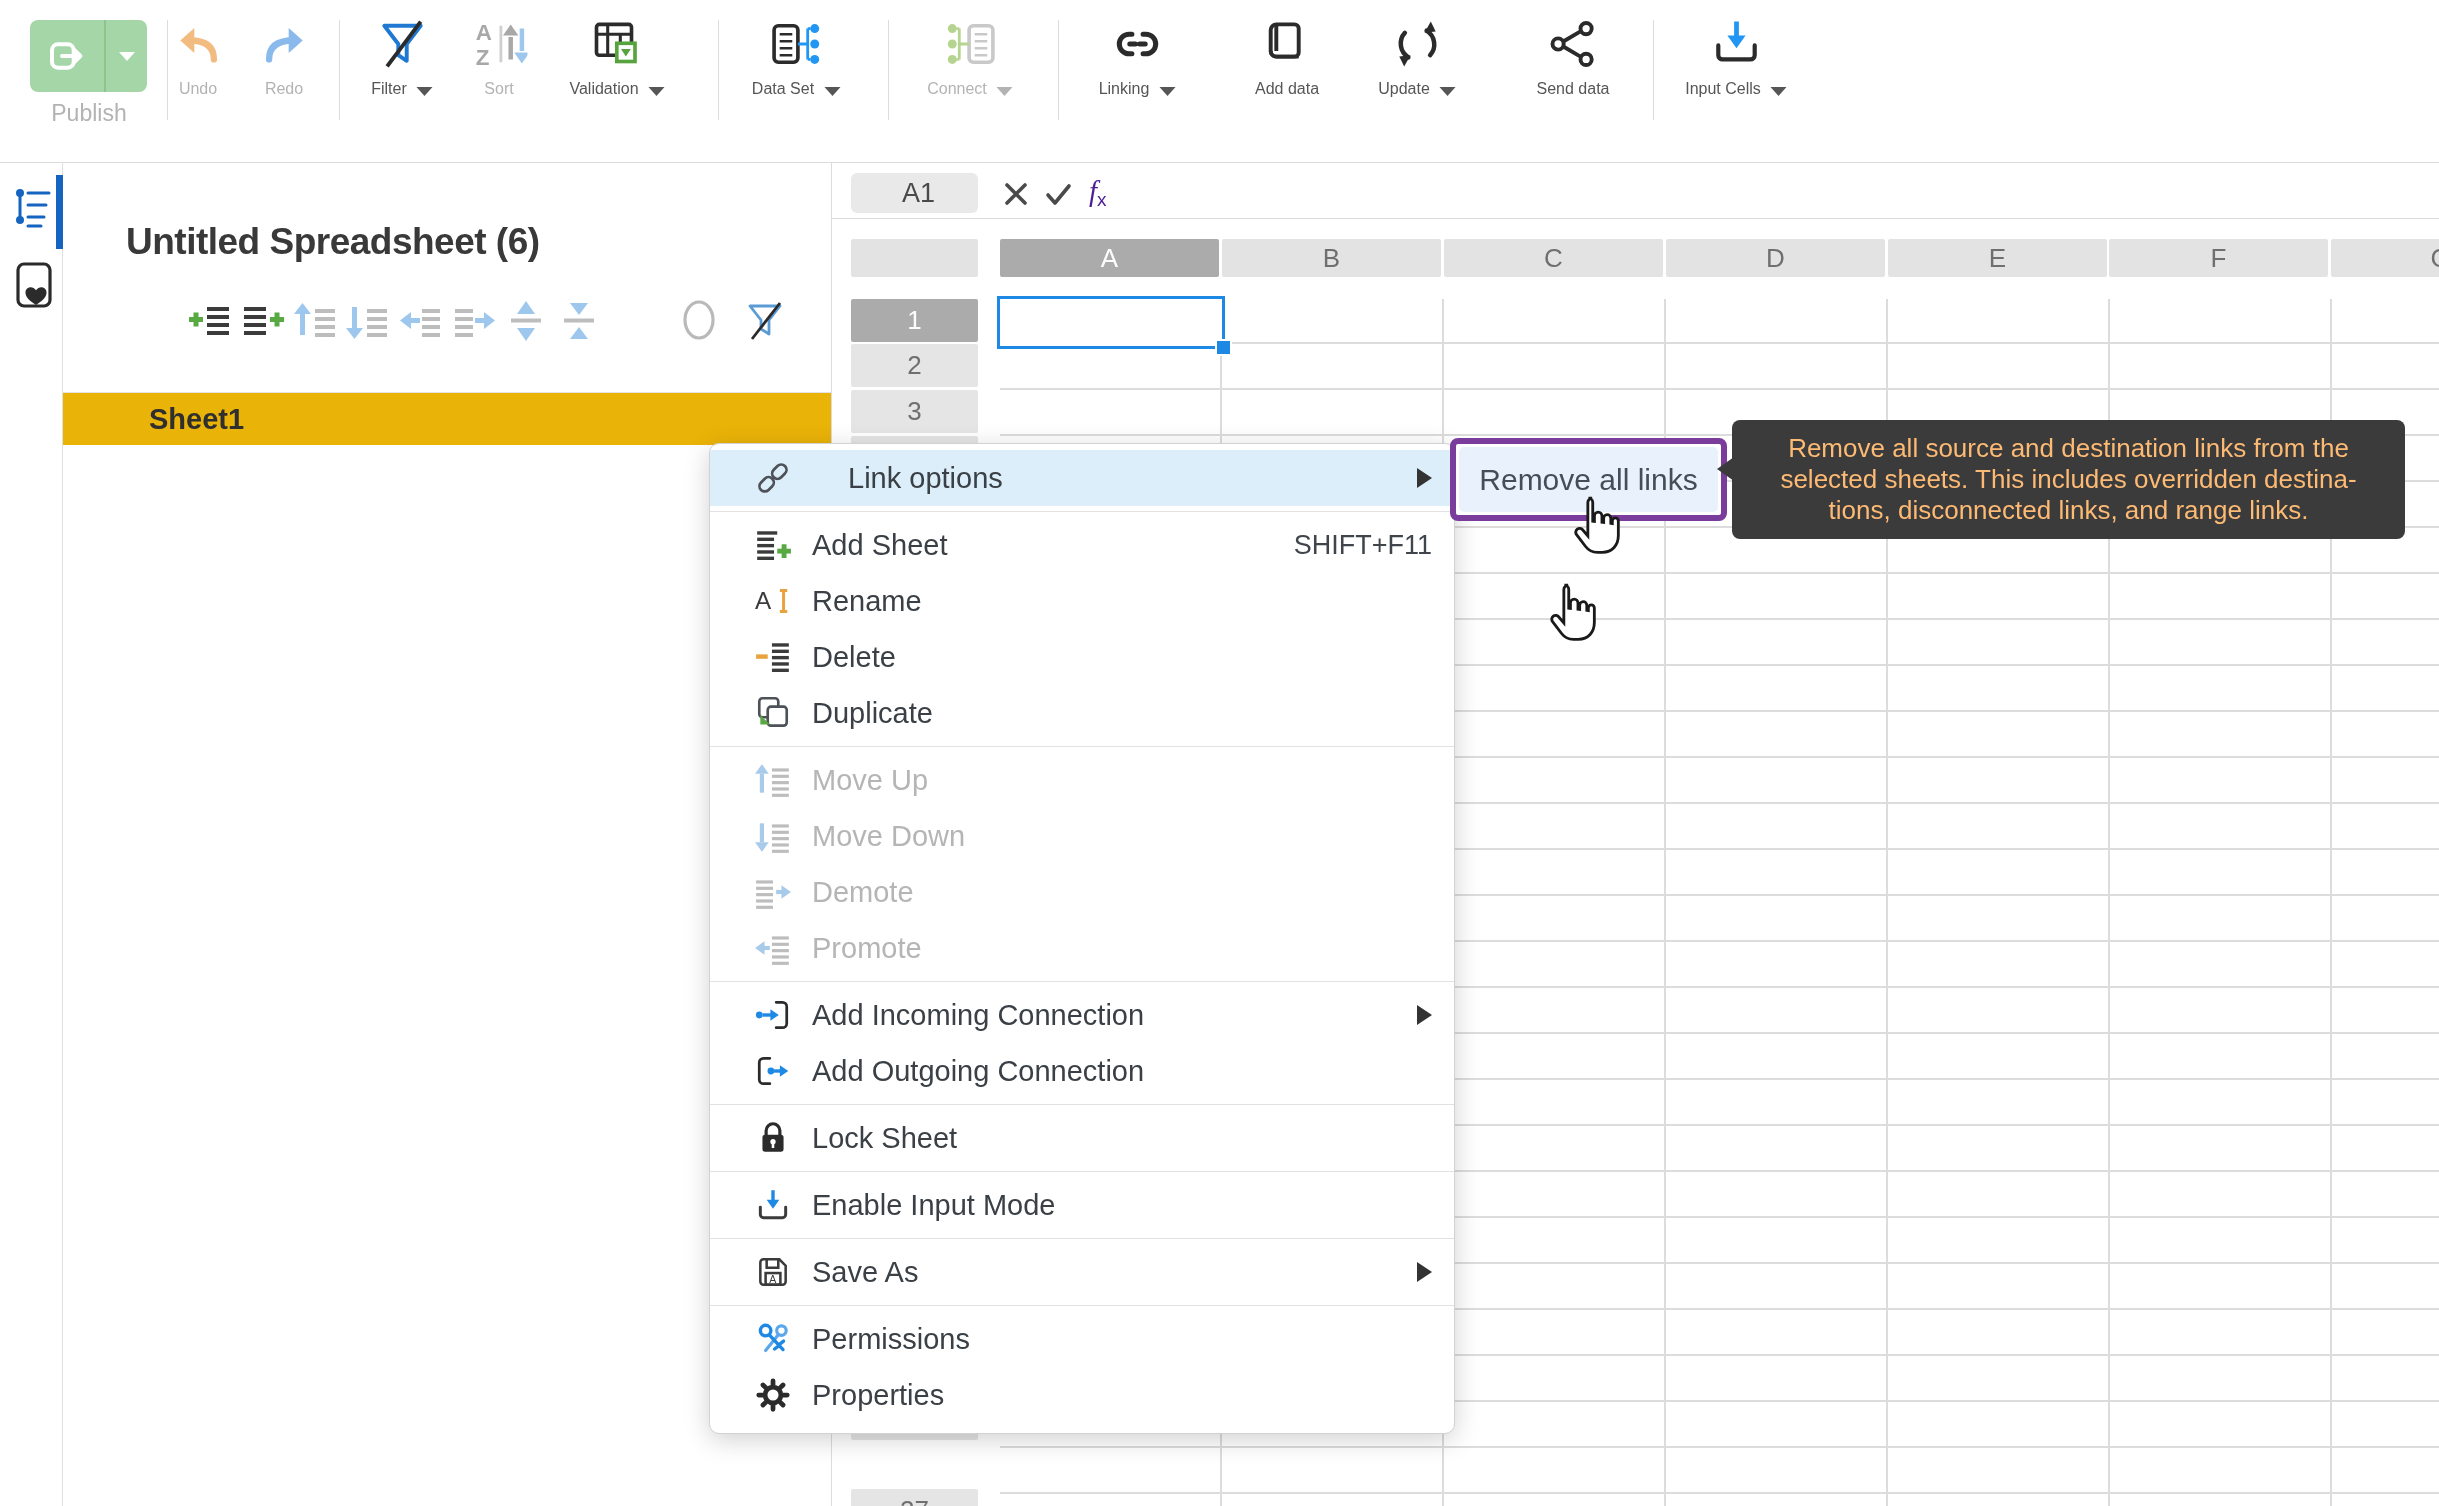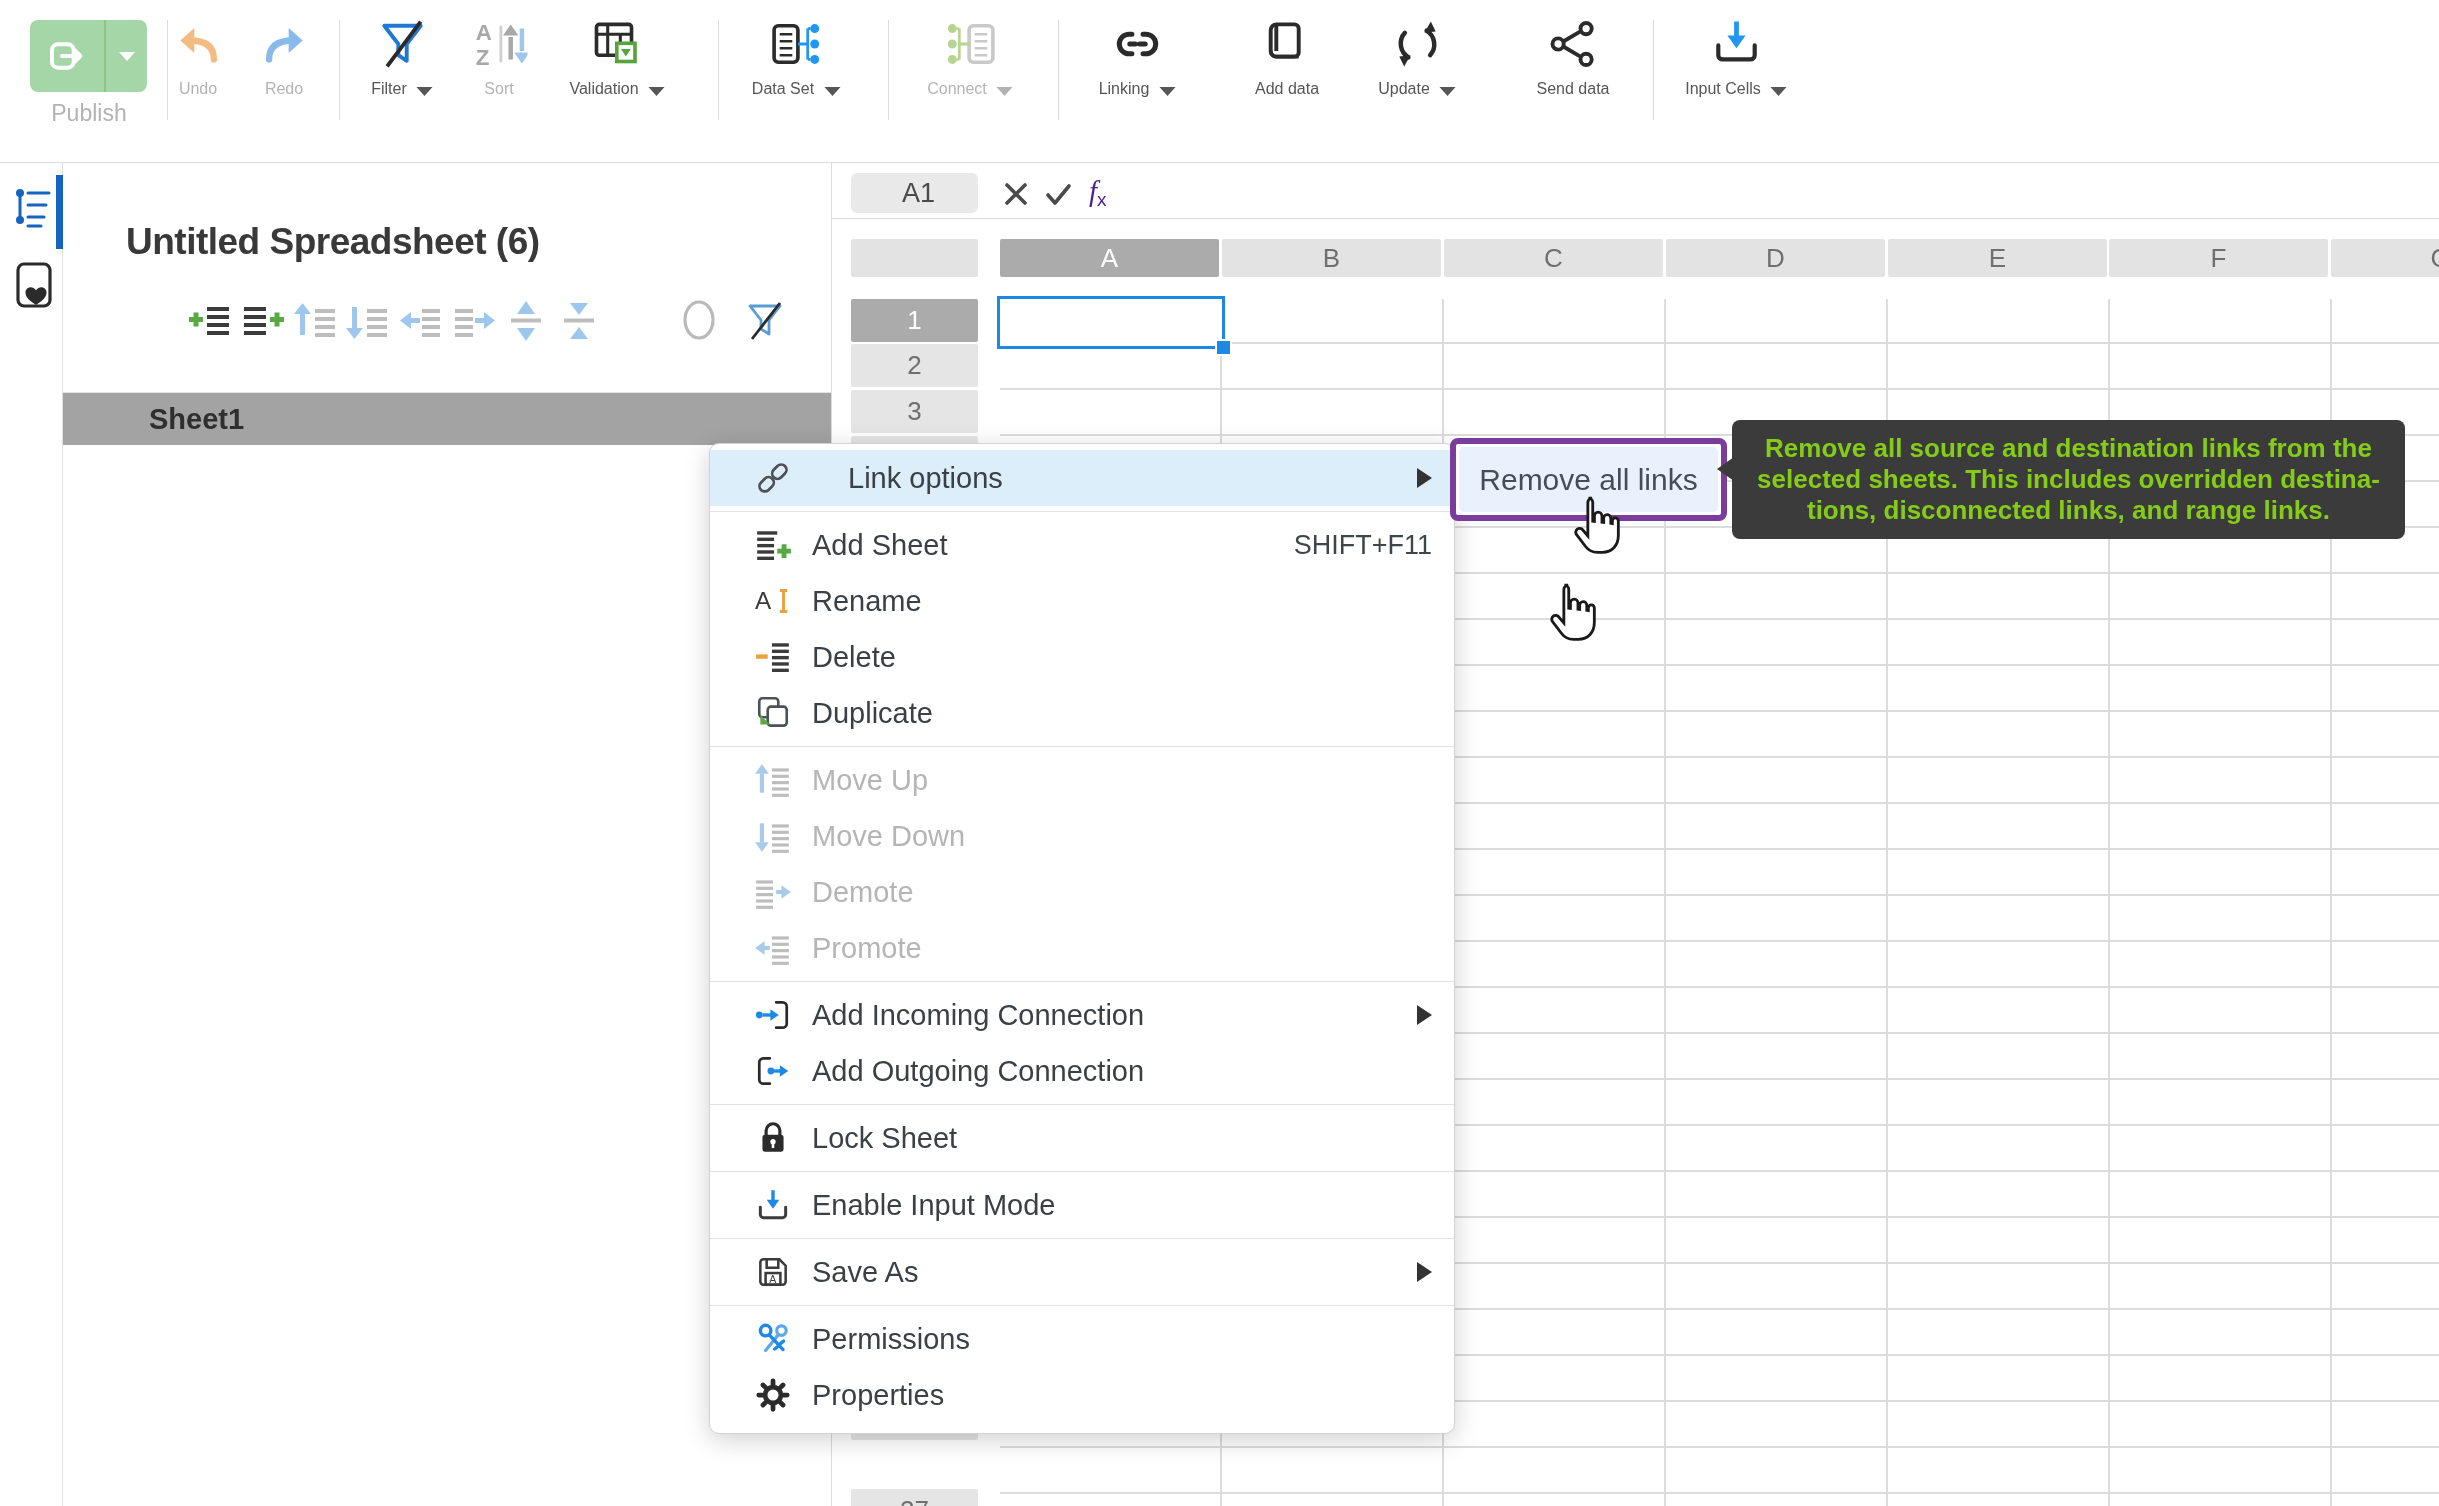--- a/index.html
+++ b/index.html
@@ -29,21 +29,21 @@
 
   
   .rail-bar { position:absolute; left:56px; top:175px; width:7px; height:74px; background:#1565c0; }
   .rail-icon { position:absolute; cursor:pointer; }
 
   
   .panel-title { position:absolute; left:126px; top:221px; font-size:37px; font-weight:700; color:#393939; letter-spacing:-0.5px; }
   .panel-tools { position:absolute; left:0; top:299px; }
   .ptool { position:absolute; top:0; width:46px; height:44px; cursor:pointer; }
   .sheet-sep { position:absolute; left:63px; top:392px; width:768px; height:1px; background:#e3e3e3; }
-  .sheet-row { position:absolute; left:63px; top:393px; width:768px; height:52px; background:#a3a3a3; display:flex; align-items:center; cursor:pointer; }
+  .sheet-row { position:absolute; left:63px; top:393px; width:768px; height:52px; background:#eab308; display:flex; align-items:center; cursor:pointer; }
   .sheet-row span { margin-left:86px; font-size:29px; font-weight:700; color:#2f2f2f; }
 
   
   .name-box { position:absolute; left:851px; top:173px; width:127px; height:40px; background:#e9e9e9; border-radius:6px; display:flex; align-items:center; justify-content:center; font-size:27px; color:#4a4a4a; cursor:text;padding-left:8px; }
   .fb-icon { position:absolute; top:179px; width:30px; height:30px; cursor:pointer; }
   .fx { position:absolute; left:1089px; top:175px; font-size:29px; color:#4c1d95; cursor:pointer; }
   .fx .f { font-family:"Liberation Serif", serif; font-style:italic; }
   .fx .sub { font-size:19px; vertical-align:-5px; }
 
   
@@ -67,21 +67,21 @@
   .mi .ic { width:38px; height:38px; margin-right:20px; flex:none; }
   .mi .lbl { white-space:nowrap; }
   .mi .sc { margin-left:auto; font-size:27px; color:#3f454b; }
   .mi .arr { margin-left:auto; width:0; height:0; border-left:15px solid #333; border-top:10px solid transparent; border-bottom:10px solid transparent; }
   .msep { height:1px; background:#e2e2e2; margin:5px 0; }
 
   
   .submenu-box { position:absolute; left:1450px; top:438px; width:277px; height:83px; border:6px solid #7b3d9b; border-radius:8px; background:#fff; padding:3px; z-index:30; cursor:pointer; }
   .submenu-inner { width:100%; height:100%; background:#e9f2fc; border-radius:5px; display:flex; align-items:center; justify-content:center; font-size:30px; color:#454e57; }
   .tooltip { position:absolute; left:1732px; top:420px; width:673px; background:#3b3b3b; border-radius:8px; padding:13px 10px; z-index:40; }
-  .tooltip .tl { color:#84cc16; font-size:26px; line-height:31px; text-align:center; white-space:nowrap;font-weight:bold; }
+  .tooltip .tl { color:#fdba74; font-size:26px; line-height:31px; text-align:center; white-space:nowrap; }
   .tooltip .tarrow { position:absolute; left:-15px; top:37px; width:0; height:0; border-right:17px solid #3b3b3b; border-top:12px solid transparent; border-bottom:12px solid transparent; }
 
   .cursor { position:absolute; z-index:50; pointer-events:none; }
 </style>
 </head>
 <body>
 
 <div class="toolbar">
   <div class="publish-btn">
     <div class="publish-main">

